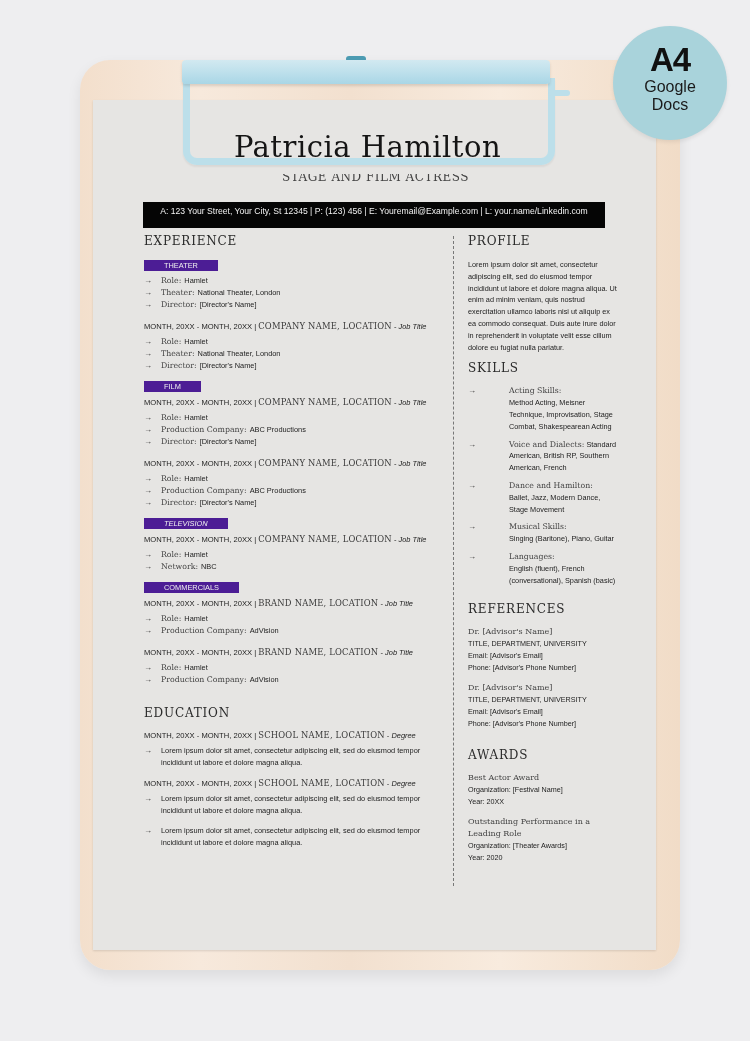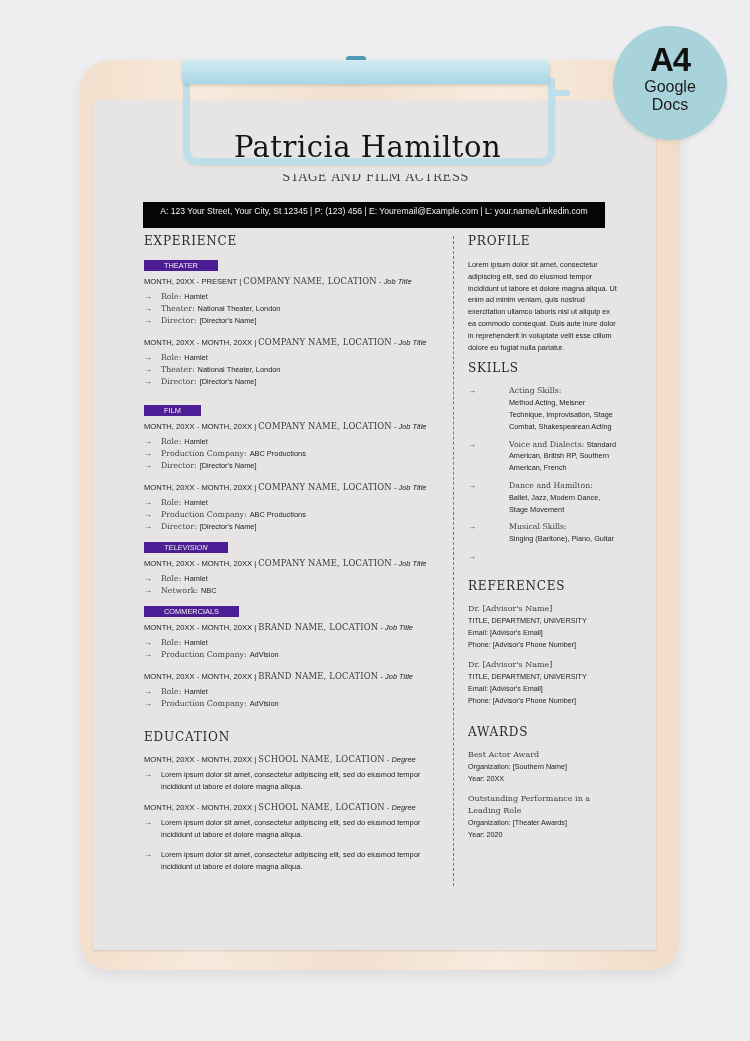--- a/index.html
+++ b/index.html
@@ -118,21 +118,21 @@
 </div>
 
 <div class="name">Patricia Hamilton</div>
 <div class="subtitle">STAGE AND FILM ACTRESS</div>
 <div class="contact">A: 123 Your Street, Your City, St 12345  |  P: (123) 456  |  E: Youremail@Example.com  |  L: your.name/Linkedin.com</div>
 
 <div class="divider"></div>
 
 <div class="col-left">
   <div class="h2">EXPERIENCE</div>
-  <div id="exp-groups"><div class="tag" style="margin-top: 12px;">THEATER</div><div class="entry-head"><span>MONTH, 20XX - PRESENT | </span><span class="company">COMPANY NAME, LOCATION</span><span> - </span><span class="title">Job Title</span></div><ul class="bullets">
+  <div id="exp-groups"><div class="tag" style="margin-top: 12px;">THEATER</div><ul class="bullets">
         <li>
           <span class="arrow">→</span>
           <span><span class="k">Role:</span><span>Hamlet</span></span>
         </li>
         <li>
           <span class="arrow">→</span>
           <span><span class="k">Theater:</span><span>National Theater, London</span></span>
         </li>
         <li>
           <span class="arrow">→</span>
@@ -144,21 +144,21 @@
           <span><span class="k">Role:</span><span>Hamlet</span></span>
         </li>
         <li>
           <span class="arrow">→</span>
           <span><span class="k">Theater:</span><span>National Theater, London</span></span>
         </li>
         <li>
           <span class="arrow">→</span>
           <span><span class="k">Director:</span><span>[Director's Name]</span></span>
         </li>
-      </ul><div class="tag" style="margin-top: 17px;">FILM</div><div class="entry-head"><span>MONTH, 20XX - MONTH, 20XX | </span><span class="company">COMPANY NAME, LOCATION</span><span> - </span><span class="title">Job Title</span></div><ul class="bullets">
+      </ul><div class="tag" style="margin-top: 9px;">FILM</div><div class="entry-head"><span>MONTH, 20XX - MONTH, 20XX | </span><span class="company">COMPANY NAME, LOCATION</span><span> - </span><span class="title">Job Title</span></div><ul class="bullets">
         <li>
           <span class="arrow">→</span>
           <span><span class="k">Role:</span><span>Hamlet</span></span>
         </li>
         <li>
           <span class="arrow">→</span>
           <span><span class="k">Production Company:</span><span>ABC Productions</span></span>
         </li>
         <li>
           <span class="arrow">→</span>
@@ -245,20 +245,21 @@
       <li>
         <span class="arrow">→</span>
         <div class="txt"><span class="k">Dance and Hamilton:</span><br><span>Ballet, Jazz, Modern Dance, Stage Movement</span></div>
       </li>
       <li>
         <span class="arrow">→</span>
         <div class="txt"><span class="k">Musical Skills:</span><br><span>Singing (Baritone), Piano, Guitar</span></div>
       </li>
       <li>
         <span class="arrow">→</span>
+        <div class="txt"><span class="k">Languages:</span><br><span>English (fluent), French (conversational), Spanish (basic)</span></div>
       </li>
     </ul>
 
   <div class="h2" style="margin-top:16px;">REFERENCES</div>
   <div id="refs">
       <div class="ref-block" style="margin-top: 10px;">
         <div class="ref-name">Dr. [Advisor's Name]</div>
         <div class="ref-line">TITLE, DEPARTMENT, UNIVERSITY</div>
         <div class="ref-line">Email: [Advisor's Email]</div>
         <div class="ref-line">Phone: [Advisor's Phone Number]</div>
@@ -268,21 +269,21 @@
         <div class="ref-line">TITLE, DEPARTMENT, UNIVERSITY</div>
         <div class="ref-line">Email: [Advisor's Email]</div>
         <div class="ref-line">Phone: [Advisor's Phone Number]</div>
       </div>
     </div>
 
   <div class="h2" style="margin-top:18px;">AWARDS</div>
   <div id="awards">
       <div class="ref-block" style="margin-top: 10px;">
         <div class="award-name">Best Actor Award</div>
-        <div class="award-line">Organization: [Southern Name]</div>
+        <div class="award-line">Organization: [Festival Name]</div>
         <div class="award-line">Year: 20XX</div>
       </div>
       <div class="ref-block" style="margin-top: 8px;">
         <div class="award-name">Outstanding Performance in a Leading Role</div>
         <div class="award-line">Organization: [Theater Awards]</div>
         <div class="award-line">Year: 2020</div>
       </div>
     </div>
 </div>
 

